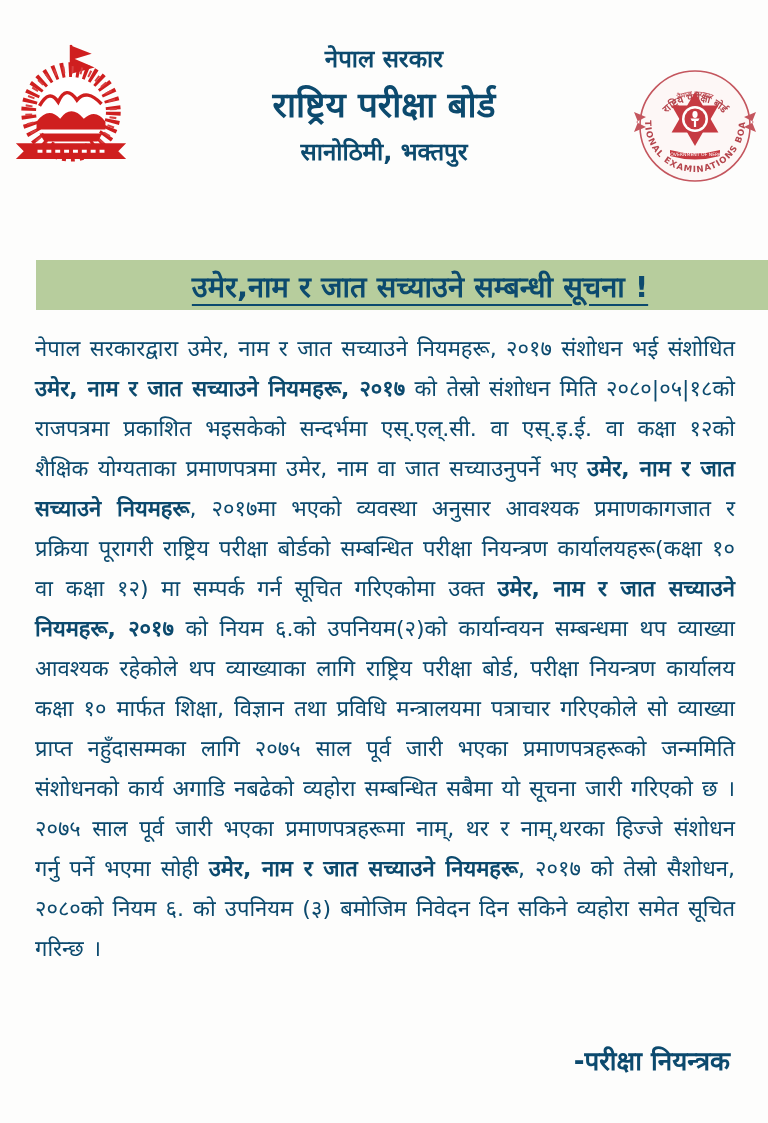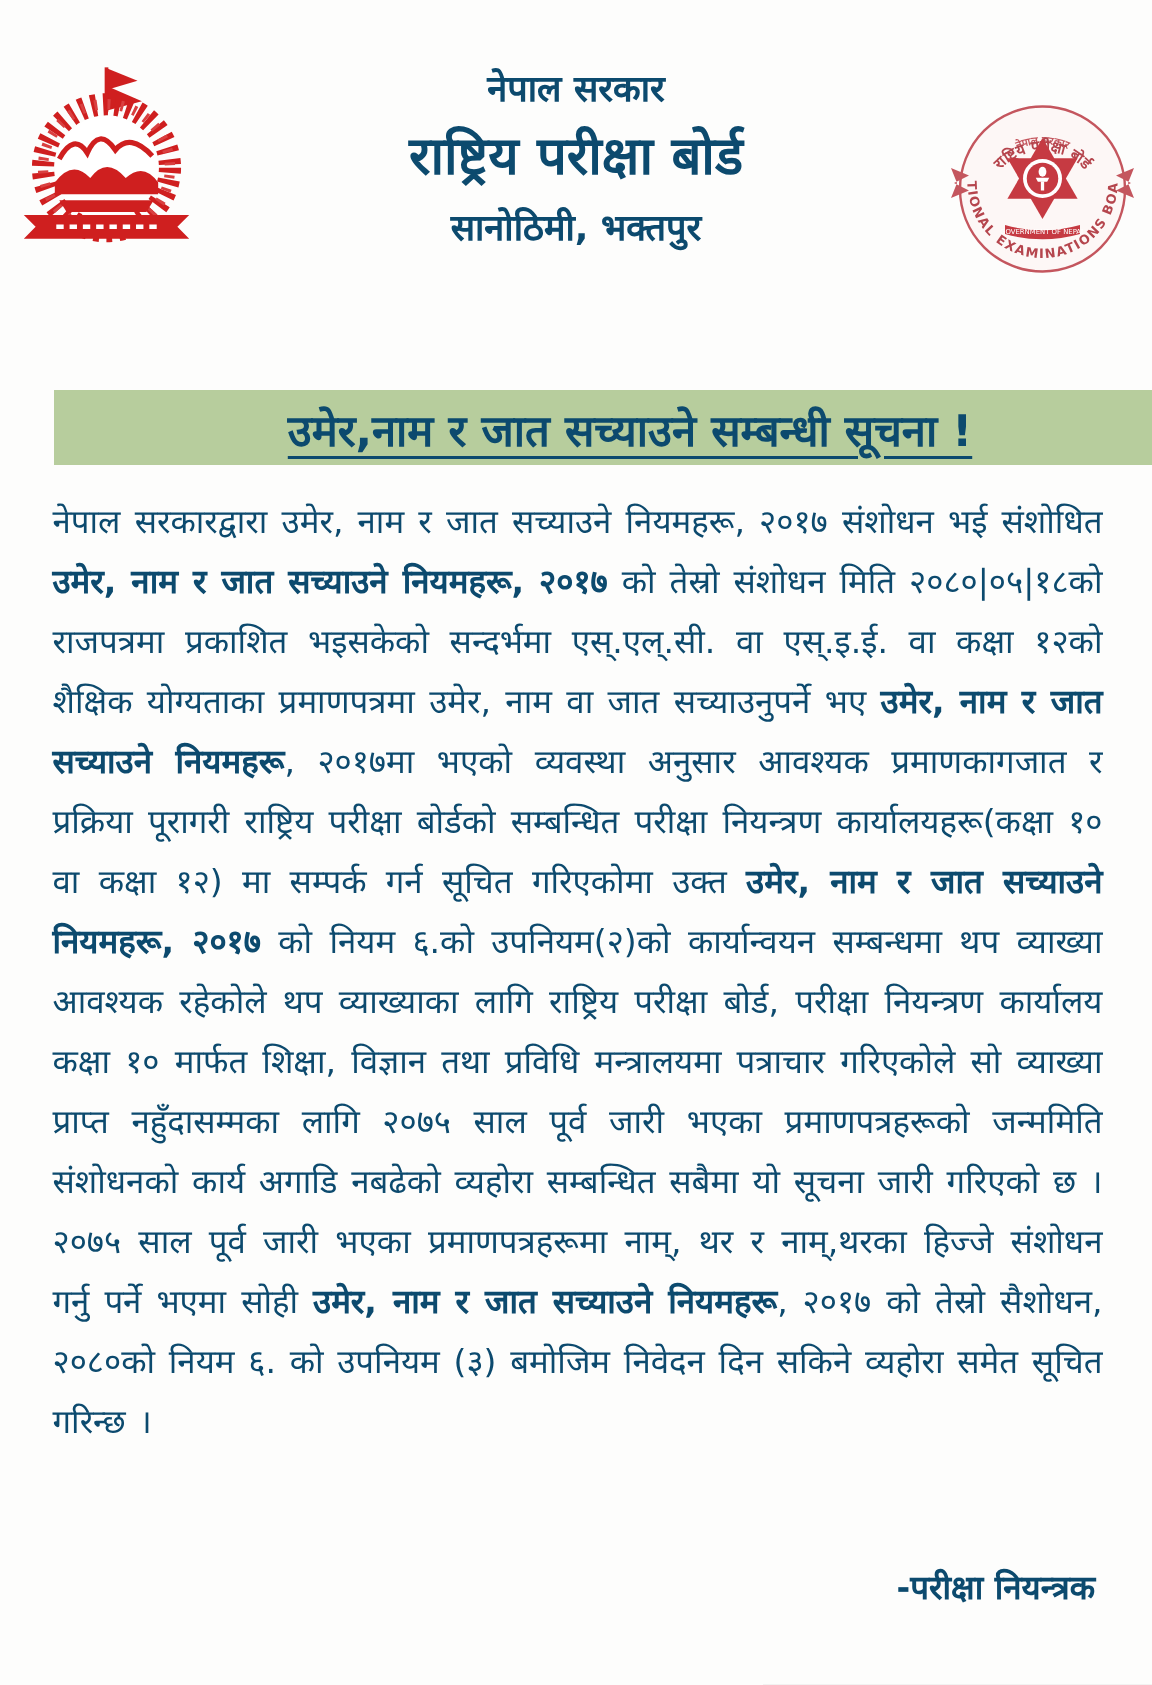--- a/index.html
+++ b/index.html
@@ -44,21 +44,21 @@
   .body-text {
     position:absolute; left:35px; top:329px; width:700px;
     font-size:22px; line-height:40px;
     text-align:justify;
     word-spacing:2px;
   }
   .body-text .bold { font-weight:bold; }
 
   .signature {
     position:absolute; right:38px; top:1042px;
-    font-size:22px; font-weight:bold;
+    font-size:26px; font-weight:bold;
   }
 </style>
 </head>
 <body>
 
 <div class="page">
 
   <svg class="logo-left" viewBox="0 0 128 120" xmlns="http://www.w3.org/2000/svg">
     <g>
       <line x1="64" y1="2" x2="64" y2="32" stroke="#cf1f1f" stroke-width="2.5"></line>

